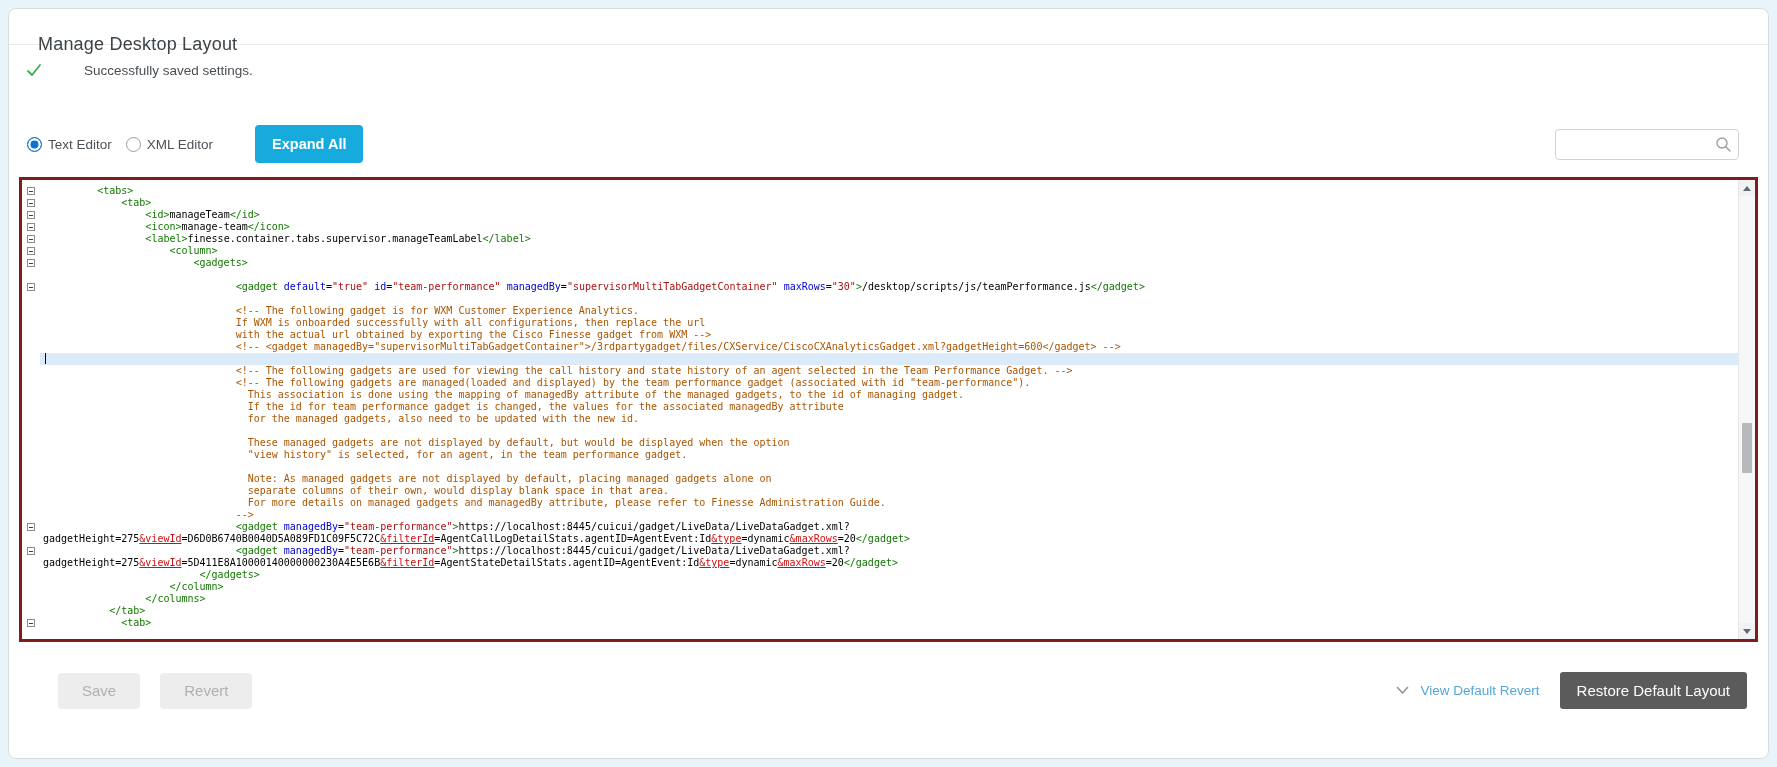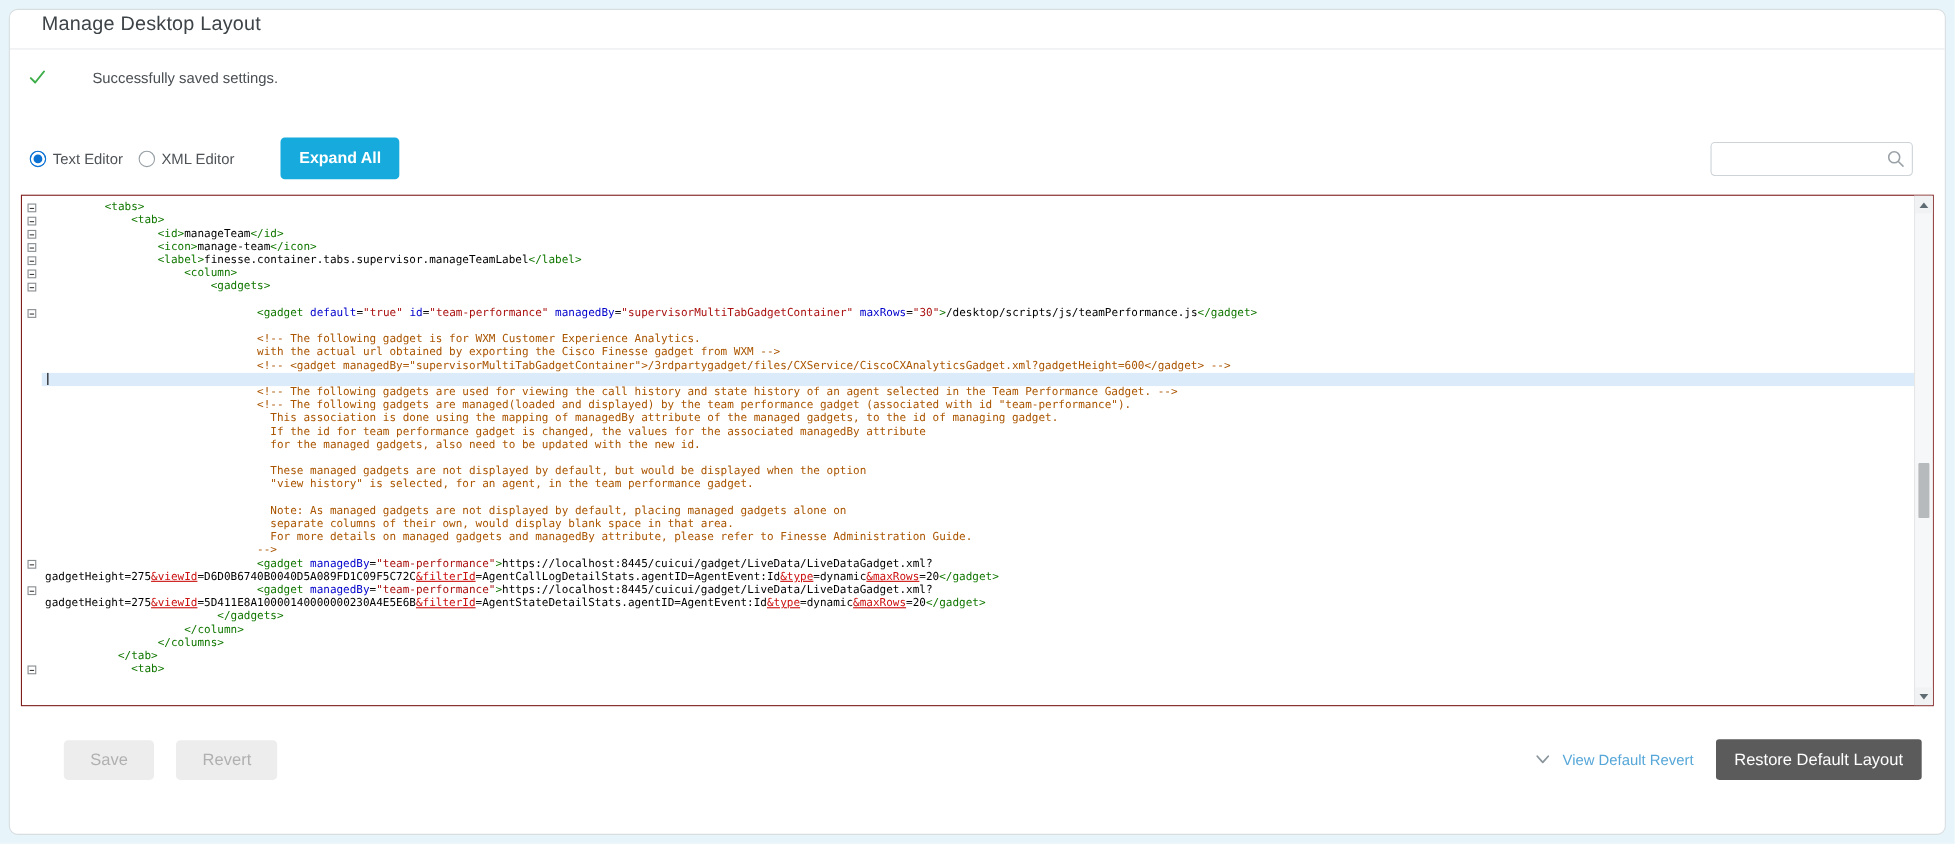--- a/index.html
+++ b/index.html
@@ -2,21 +2,21 @@
 <html><head>
 <meta charset="utf-8">
 <style>
   * { box-sizing: border-box; margin: 0; padding: 0; }
   html, body { width: 1777px; height: 767px; overflow: hidden; }
   body { background: #e7f4f9; font-family: "Liberation Sans", sans-serif; }
 
   .card { position: absolute; left: 8px; top: 8px; width: 1761px; height: 751px;
           background: #fff; border: 1px solid #d8dde0; border-radius: 8px; overflow: hidden; }
 
-  .card-header { height: 36px; border-bottom: 1px solid #e8eaec; padding: 2px 0 0 29px; }
+  .card-header { height: 36px; border-bottom: 1px solid #e8eaec; padding: 25px 0 0 29px; }
   .card-header h1 { font-size: 18px; font-weight: 400; color: #3d4347; letter-spacing: .2px; }
 
   .alert { display: flex; align-items: center; margin: 14px 0 0 17px; height: 22px; gap: 32px; }
   .alert svg { flex: 0 0 auto; }
   .alert .msg { margin-left: 10px; font-size: 13.5px; color: #4a4f54; }
 
   .toolbar { display: flex; align-items: center; justify-content: space-between;
              margin: 44px 29px 0 18px; height: 38px; }
   .tb-left { display: flex; align-items: center; }
   .radio-opt { display: flex; align-items: center; cursor: default; margin-right: 14px; }
@@ -26,21 +26,21 @@
   .radio-label { font-size: 13.5px; color: #4d5257; }
   .btn-expand { margin-left: 28px; background: #16abdc; color: #fff; border: none; border-radius: 4px;
                 font-family: "Liberation Sans", sans-serif; font-size: 14.5px; font-weight: 600;
                 padding: 10px 17px; height: 38px; }
   .search-wrap { position: relative; width: 184px; height: 31px; }
   .search-wrap input { width: 100%; height: 100%; border: 1px solid #cdd3d7; border-radius: 4px;
                        padding: 0 30px 0 8px; font-size: 13px; color: #333; outline: none; }
   .search-wrap svg { position: absolute; right: 7px; top: 7px; }
 
   .editor { display: flex; margin: 14px 10px 0 10px; height: 465px;
-            border: 1px solid #7f1d1d; background: #fff; }
+            border: 3px solid #7f1d1d; background: #fff; }
   .code { flex: 1; overflow: hidden; padding-top: 5px; }
   .cl { display: flex; height: 12px; }
   .gut { flex: 0 0 18px; display: flex; justify-content: center; }
   .fm { width: 8px; height: 8px; margin-top: 2px; border: 1px solid #878c8f; background: #fff; position: relative; display: inline-block; }
   .fm::after { content: ""; position: absolute; top: 3px; left: 1px; right: 1px; border-top: 1px solid #3c3c3c; }
   .ct { flex: 1; white-space: pre; font-family: "DejaVu Sans Mono", monospace;
         font-size: 10px; line-height: 12px; color: #000; padding-left: 3px; }
   .cl.hl .ct { background: #dcebf9; }
   .cursor { display: inline-block; width: 0; height: 11px; border-left: 1px solid #000; vertical-align: top; margin-left: 2px; }
   .tk-tag { color: #117700; }
@@ -161,20 +161,24 @@
         <div class="cl">
           <span class="gut"></span>
           <span class="ct"></span>
         </div>
         <div class="cl">
           <span class="gut"></span>
           <span class="ct">                                <span class="tk-com">&lt;!-- The following gadget is for WXM Customer Experience Analytics.</span></span>
         </div>
         <div class="cl">
           <span class="gut"></span>
+          <span class="ct">                                <span class="tk-com">If WXM is onboarded successfully with all configurations, then replace the url</span></span>
+        </div>
+        <div class="cl">
+          <span class="gut"></span>
           <span class="ct">                                <span class="tk-com">with the actual url obtained by exporting the Cisco Finesse gadget from WXM --&gt;</span></span>
         </div>
         <div class="cl">
           <span class="gut"></span>
           <span class="ct">                                <span class="tk-com">&lt;!-- &lt;gadget managedBy="supervisorMultiTabGadgetContainer"&gt;/3rdpartygadget/files/CXService/CiscoCXAnalyticsGadget.xml?gadgetHeight=600&lt;/gadget&gt; --&gt;</span></span>
         </div>
         <div class="cl hl">
           <span class="gut"></span>
           <span class="ct"><span class="cursor"></span></span>
         </div>

